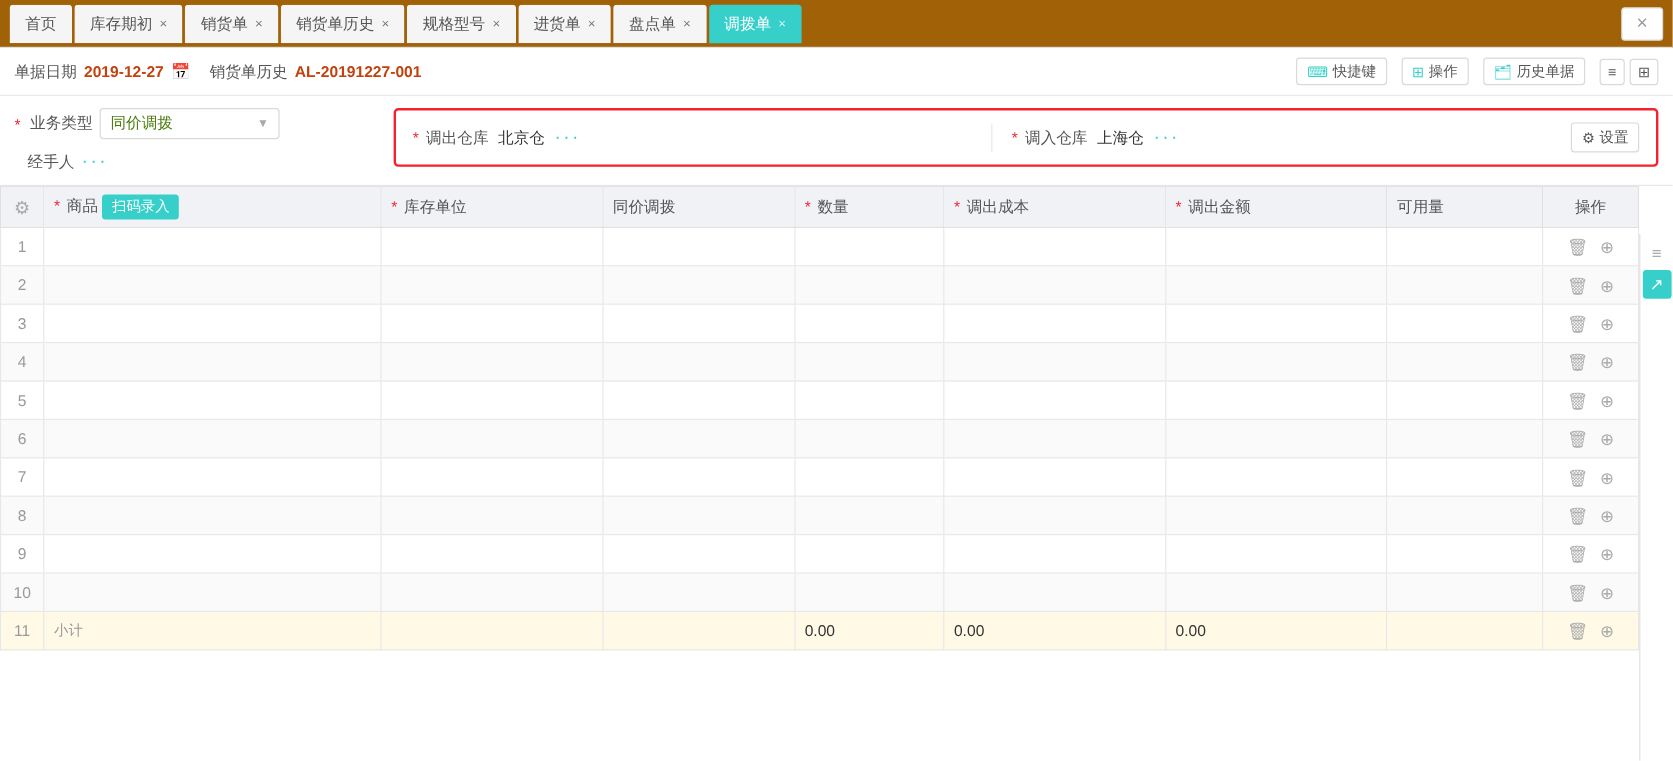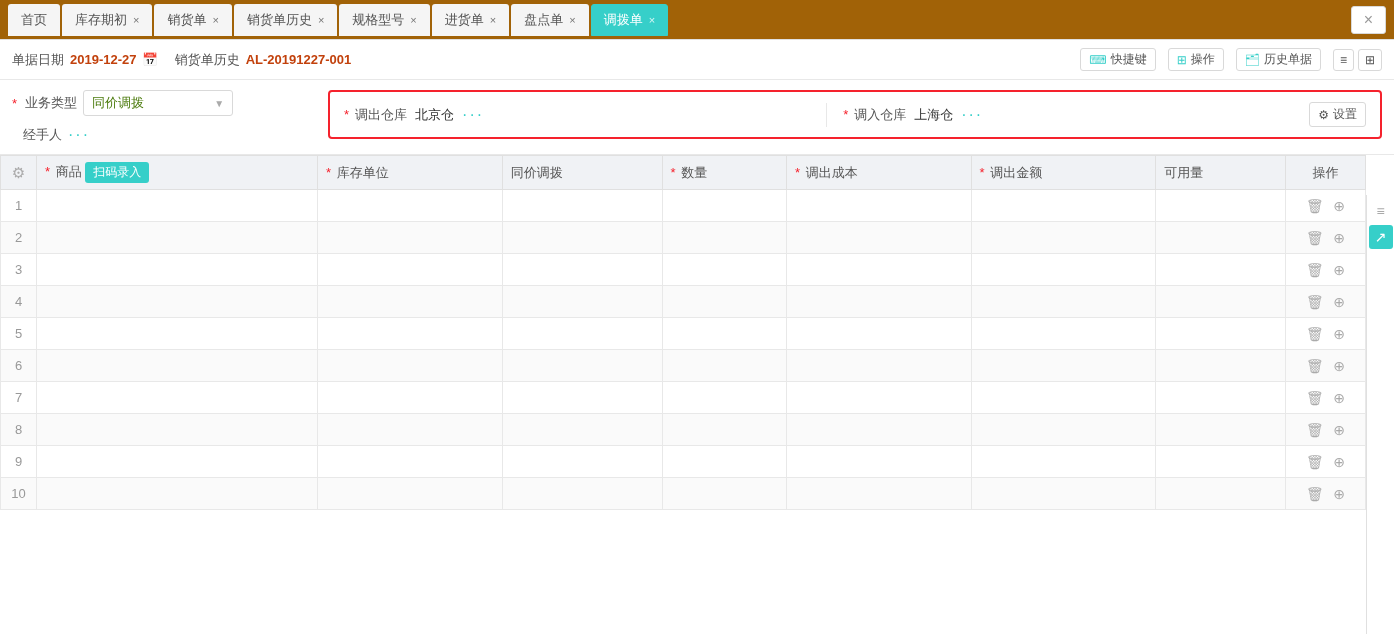--- a/index.html
+++ b/index.html
@@ -425,20 +425,34 @@
       <td></td>
       <td></td>
       <td></td>
       <td></td>
       <td></td>
       <td class="op-col">
         <span class="op-icon">🗑</span>
         <span class="op-icon">⊕</span>
       </td>
     </tr>
+              <tr class="subtotal-row">
+      <td class="row-num">11</td>
+      <td style="color:#999; font-size:12px;">小计</td>
+      <td></td>
+      <td></td>
+      <td style="color:#333; font-weight:500;">0.00</td>
+      <td style="color:#333; font-weight:500;">0.00</td>
+      <td style="color:#333; font-weight:500;">0.00</td>
+      <td></td>
+      <td class="op-col">
+        <span class="op-icon">🗑</span>
+        <span class="op-icon">⊕</span>
+      </td>
+    </tr>
             </tbody>
         </table>
       </div>
     </div>
 
     <div class="right-sidebar">
       <div class="sidebar-icon">≡</div>
       <div class="sidebar-icon green">↗</div>
     </div>
   </div>

